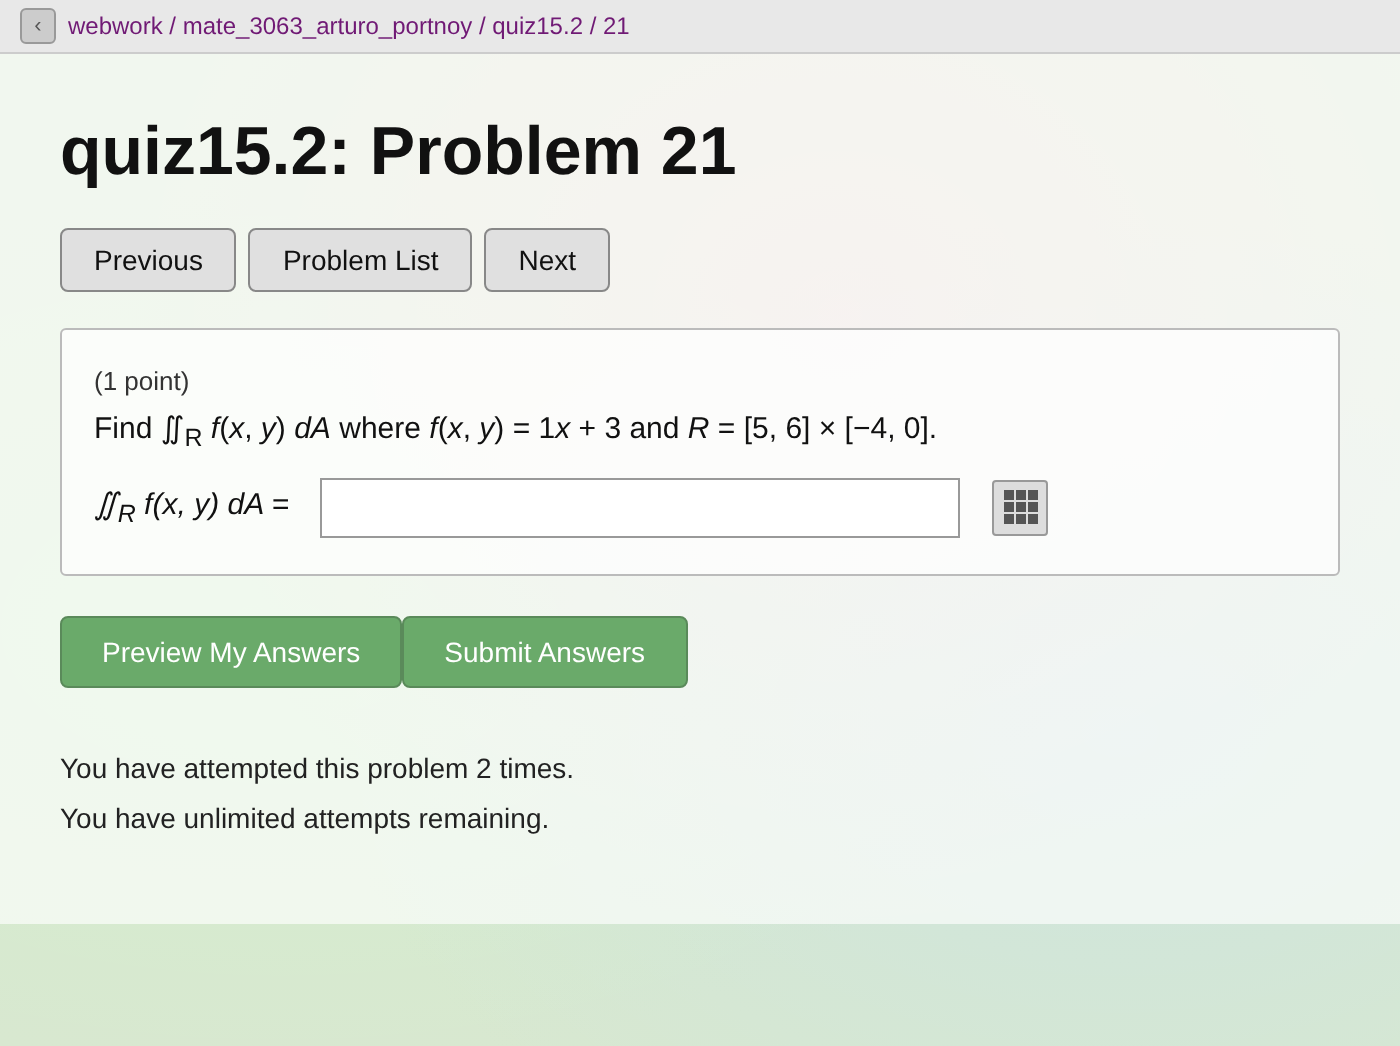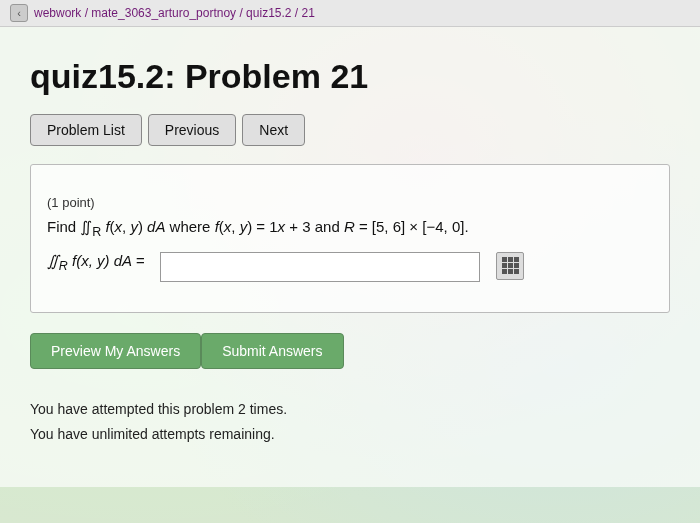--- a/index.html
+++ b/index.html
@@ -71,41 +71,41 @@
       background: #e0e0e0;
       border-radius: 4px;
       cursor: pointer;
       color: #111;
       font-family: Arial, sans-serif;
     }
 
     .problem-box {
       border: 1px solid #bbb;
       background: rgba(255,255,255,0.7);
-      padding: 30px 16px;
+      padding: 18px 16px;
       margin-bottom: 20px;
       border-radius: 3px;
     }
 
     .problem-points {
       font-size: 13px;
       color: #333;
       margin-bottom: 6px;
     }
 
     .problem-text {
       font-size: 15px;
       color: #111;
       margin-bottom: 10px;
       line-height: 1.5;
     }
 
     .answer-row {
       display: flex;
-      align-items: flex-start;
+      align-items: center;
       gap: 16px;
       margin-top: 6px;
     }
 
     .answer-label {
       font-size: 15px;
       font-style: italic;
       color: #111;
       white-space: nowrap;
     }
@@ -192,22 +192,22 @@
   <span class="breadcrumb">webwork / mate_3063_arturo_portnoy / quiz15.2 / 21</span>
 </div>
 
 <div class="main-content">
 
   
   <div class="page-title">quiz15.2: Problem 21</div>
 
   
   <div class="btn-row">
+    <button class="btn">Previous</button>
     <button class="btn">Problem List</button>
-    <button class="btn">Previous</button>
     <button class="btn">Next</button>
   </div>
 
   
   <div class="problem-box">
     <div class="problem-points">(1 point)</div>
 
     <div class="problem-text">
       Find ∬<sub>R</sub> <em>f</em>(<em>x</em>, <em>y</em>) <em>dA</em> where <em>f</em>(<em>x</em>, <em>y</em>) = 1<em>x</em> + 3 and <em>R</em> = [5, 6] × [−4, 0].
     </div>

